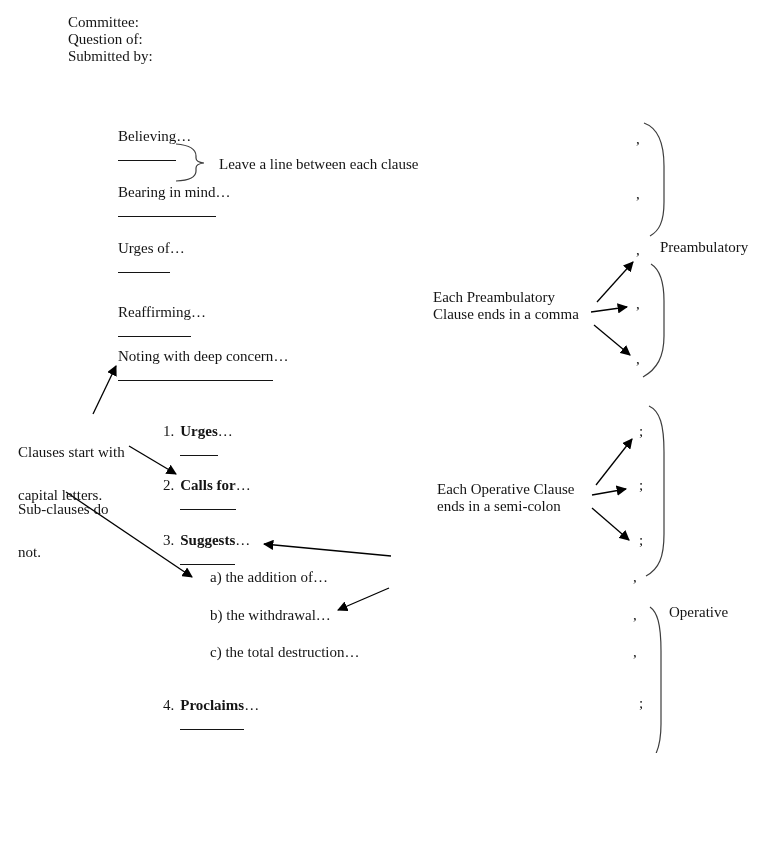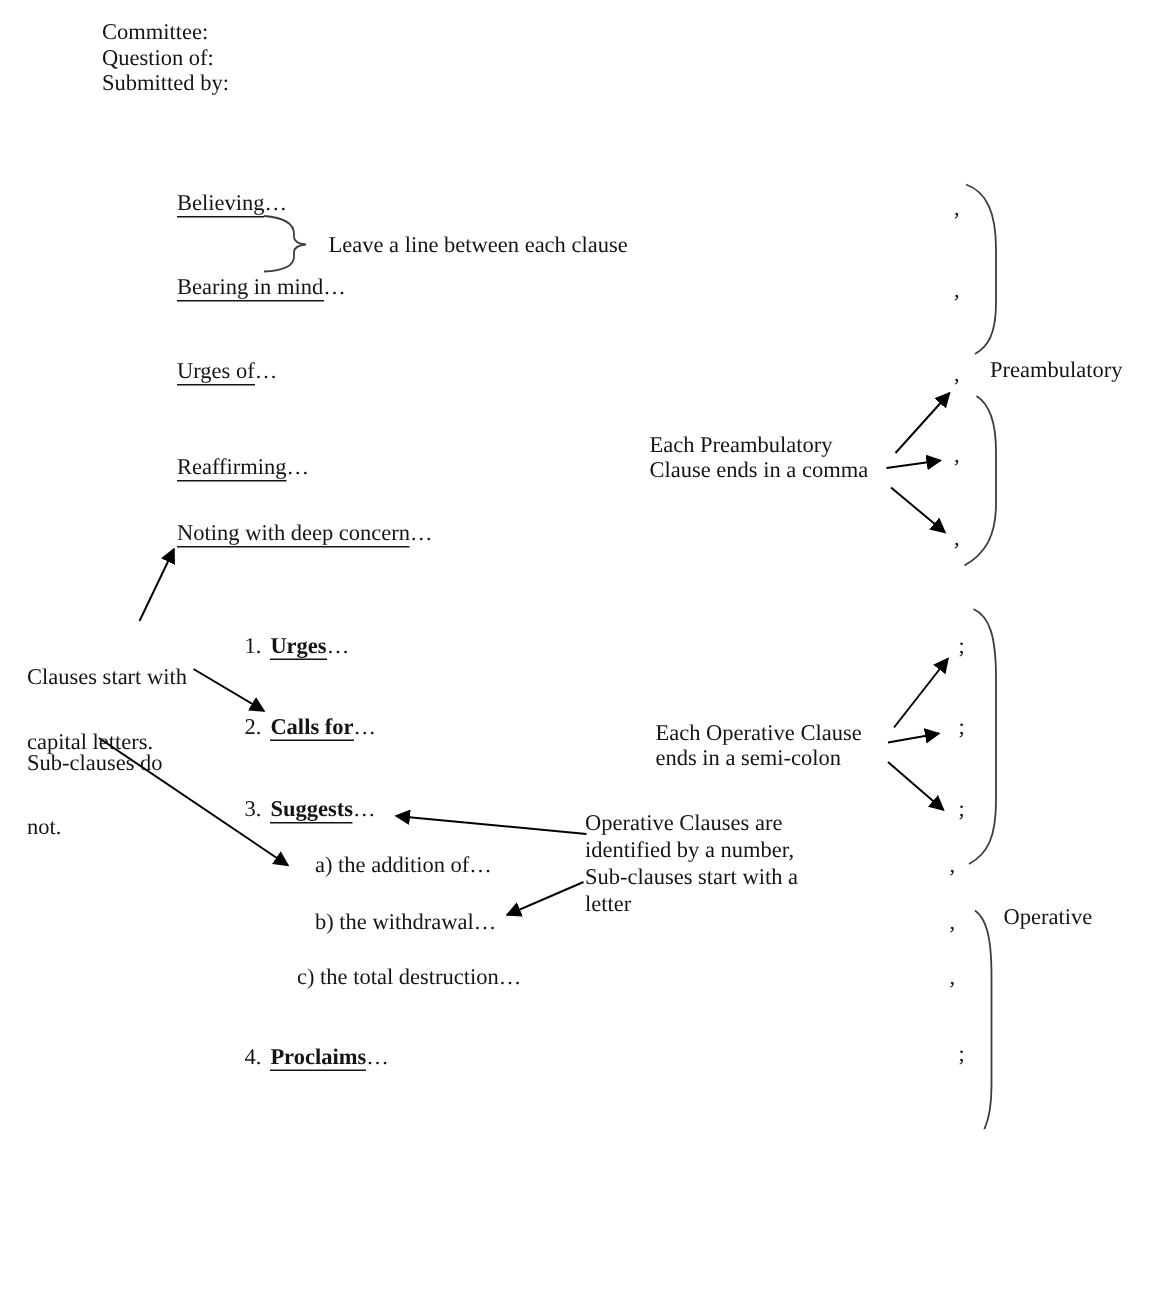--- a/index.html
+++ b/index.html
@@ -4,21 +4,21 @@
 <style>
   html,body { margin:0; padding:0; background:#ffffff; }
   .page {
     position:relative; width:778px; height:753px; background:#ffffff;
     font-family:"Liberation Serif", serif; font-size:15px; color:#141414;
     overflow:hidden;
   }
   .txt { position:absolute; white-space:nowrap; line-height:17px; }
   .lh19 .line { line-height:19px;margin-top:24px; }
   .lh18 .line { line-height:18px; }
-  .u { border-bottom:1px solid #141414; padding-bottom:0px; }
+  .u { border-bottom:1px solid #141414; padding-bottom:16px; }
   .b { font-weight:bold; }
   .num { margin-right:6px; }
   .punct { font-size:15px; }
   svg.overlay { position:absolute; left:0; top:0; width:778px; height:865px; }
   svg.overlay line { stroke:#000; stroke-width:1.3; }
   svg.overlay path.brace { stroke:#3d3d3d; stroke-width:1.2; fill:none; }
 </style>
 </head>
 <body>
 
@@ -86,33 +86,27 @@
   </div>
 
   <div class="txt" style="left:163px; top:423px;"><span class="num">1.</span><span class="u b">Urges</span><span>…</span></div>
   <div class="txt" style="left:163px; top:477px;"><span class="num">2.</span><span class="u b">Calls for</span><span>…</span></div>
   <div class="txt" style="left:163px; top:532px;"><span class="num">3.</span><span class="u b">Suggests</span><span>…</span></div>
   <div class="txt" style="left:163px; top:697px;"><span class="num">4.</span><span class="u b">Proclaims</span><span>…</span></div>
   <div class="txt" style="left:163px; top:754px;"><span class="num">5.</span><span class="u b">Deplores</span><span>…</span></div>
 
   <div class="txt" style="left:210px; top:569px;">a) the addition of…</div>
   <div class="txt" style="left:210px; top:607px;">b) the withdrawal…</div>
-  <div class="txt" style="left:198px; top:644px;">c) the total destruction…</div>
+  <div class="txt" style="left:210px; top:644px;">c) the total destruction…</div>
 
   <div class="txt" style="left:437px; top:481px;">
     <div class="line">Each Operative Clause</div>
     <div class="line">ends in a semi-colon</div>
   </div>
 
-  <div class="txt lh18" style="left:390px; top:540px;">
-    <div class="line">Operative Clauses are</div>
-    <div class="line">identified by a number,</div>
-    <div class="line">Sub-clauses start with a</div>
-    <div class="line">letter</div>
-  </div>
 
   <span class="txt punct" style="left:636px; top:131px;">,</span>
   <span class="txt punct" style="left:636px; top:186px;">,</span>
   <span class="txt punct" style="left:636px; top:242px;">,</span>
   <span class="txt punct" style="left:636px; top:296px;">,</span>
   <span class="txt punct" style="left:636px; top:351px;">,</span>
 
   <span class="txt punct" style="left:639px; top:423px;">;</span>
   <span class="txt punct" style="left:639px; top:477px;">;</span>
   <span class="txt punct" style="left:639px; top:532px;">;</span>

